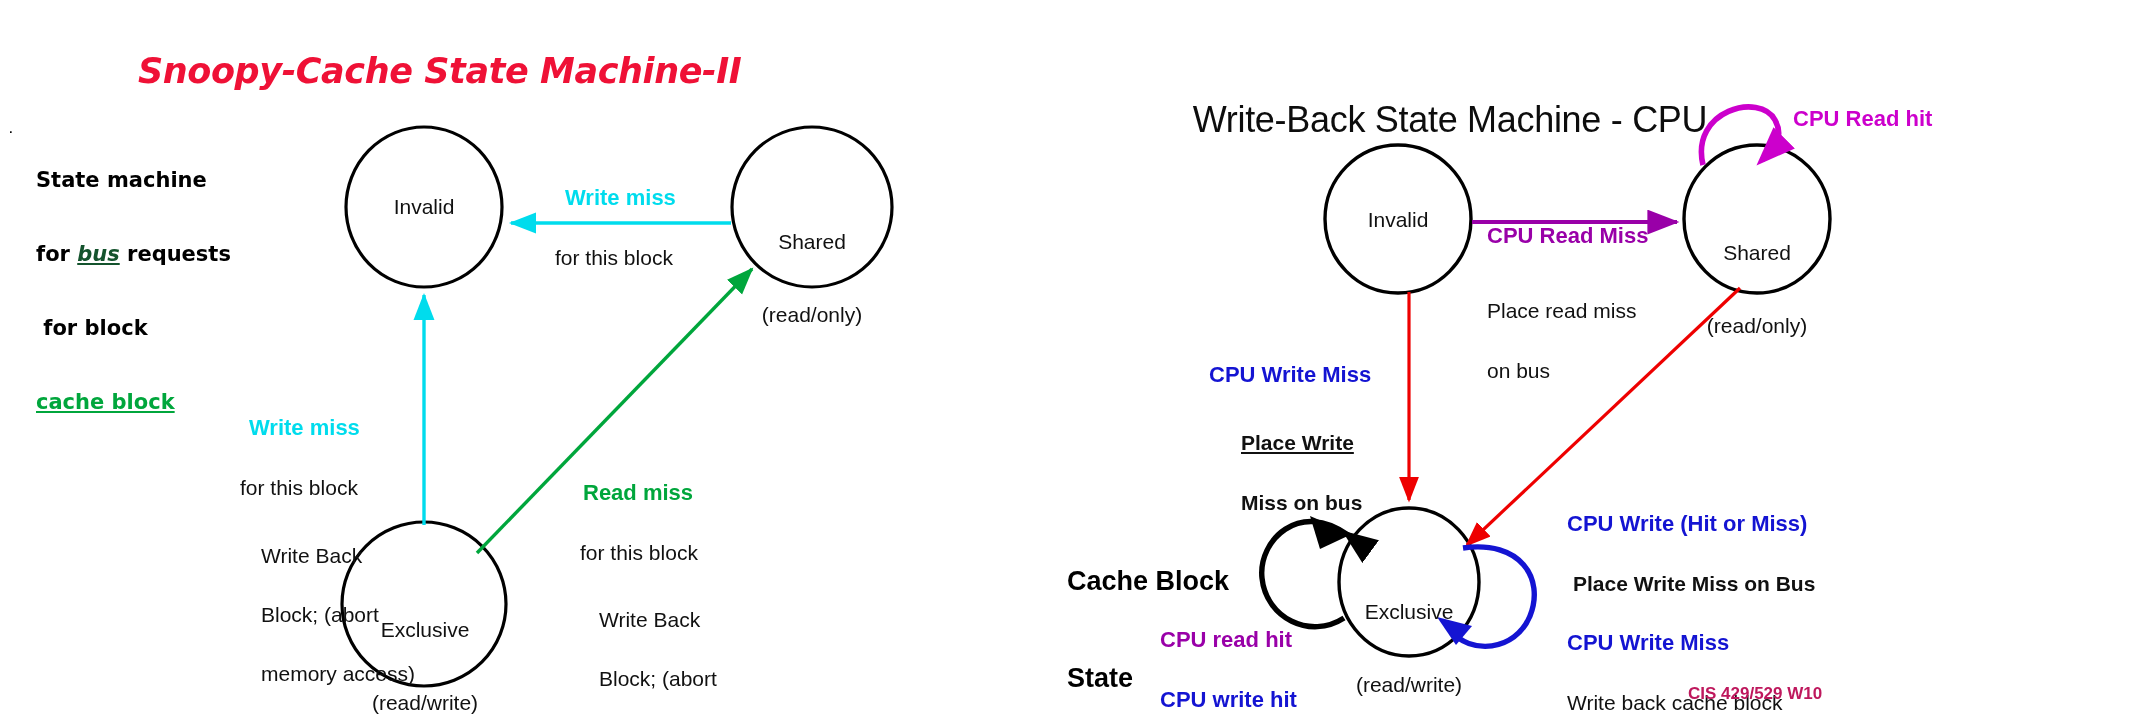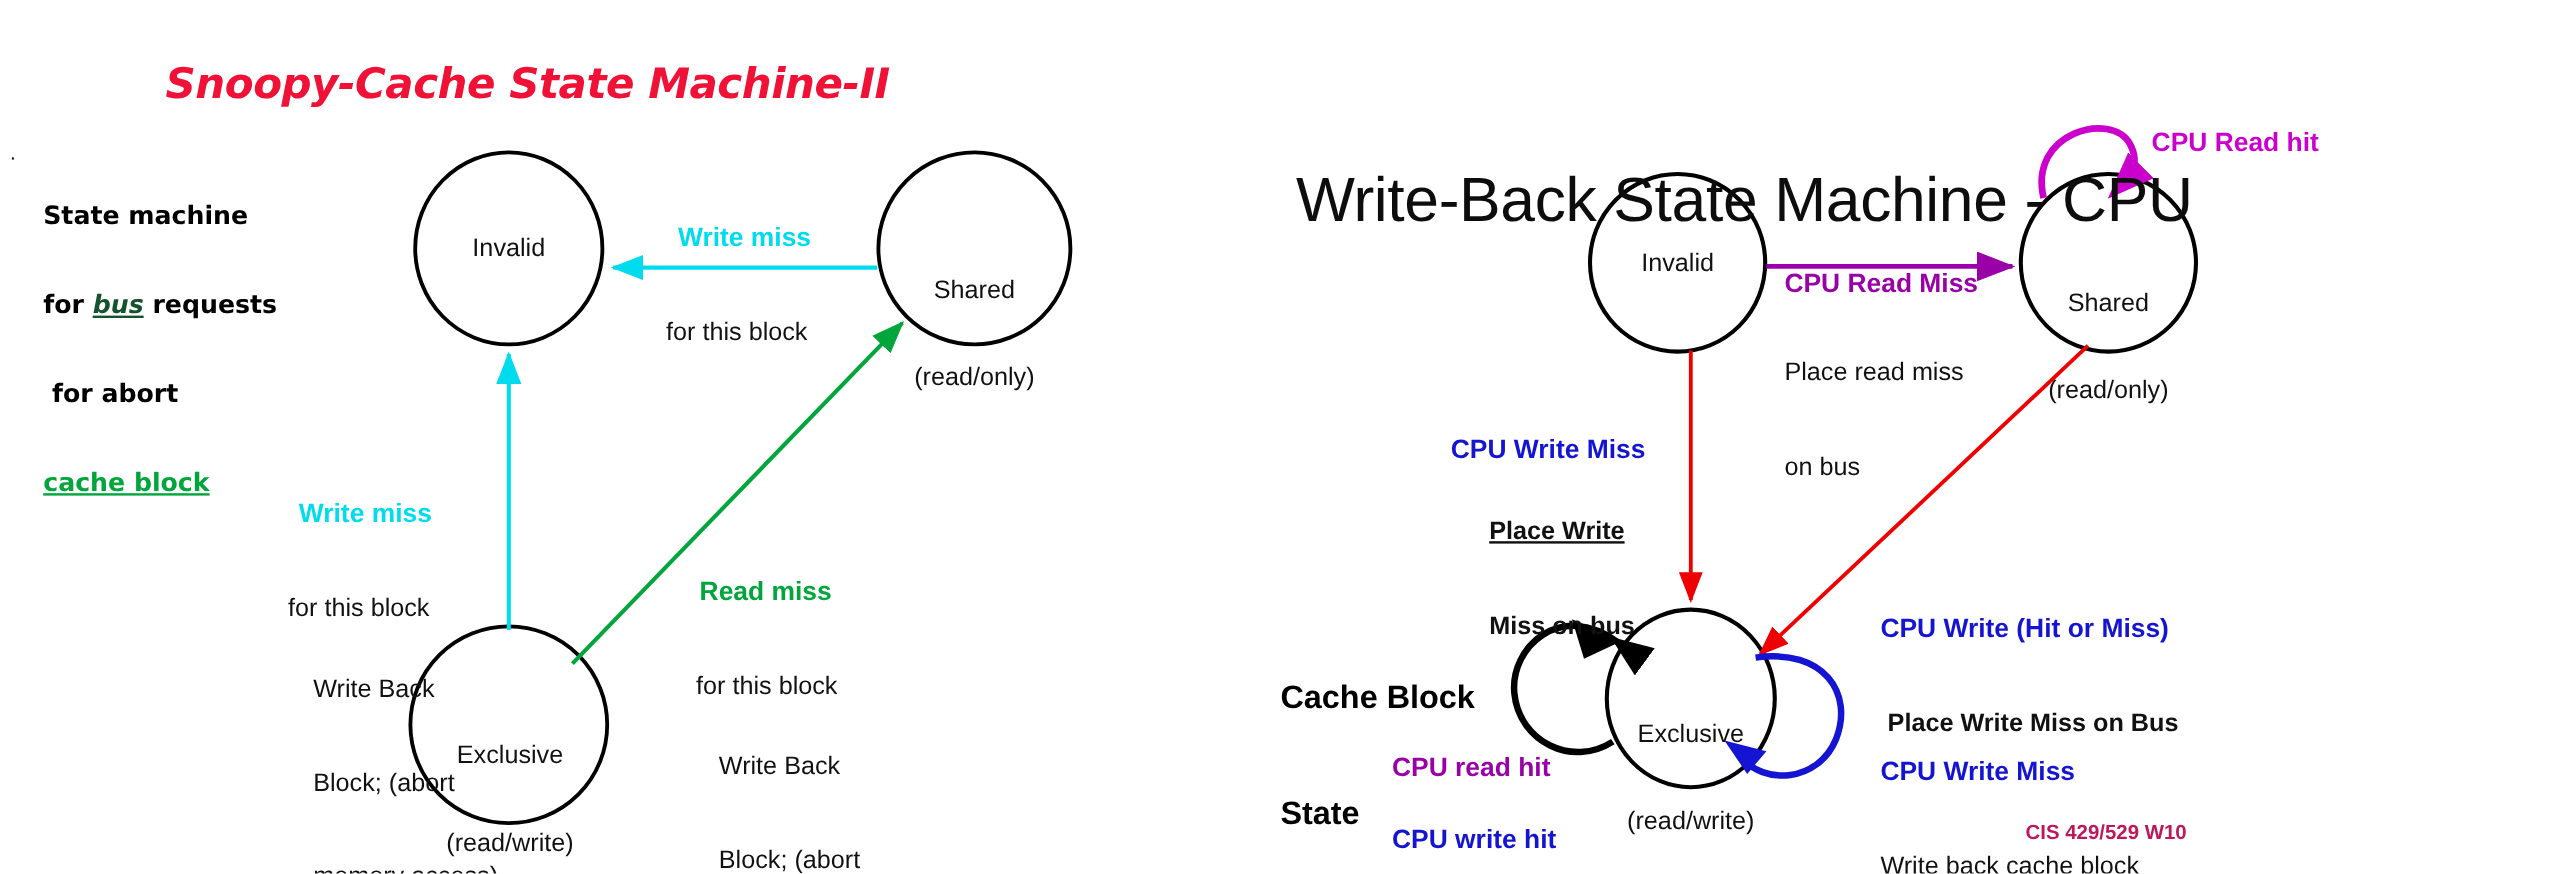--- a/index.html
+++ b/index.html
@@ -23,32 +23,32 @@
   }
   .kw-bus{color:#14532d;font-style:italic;text-decoration:underline;}
   .kw-cacheblock{color:#00a63c;text-decoration:underline;}
 
   .node-label{
     position:absolute;text-align:center;font-size:21px;color:#111;
     line-height:1.15;white-space:pre;
   }
 
   .lbl-head{font-weight:bold;font-size:22px;}
-  .lbl-sub{font-size:21px;color:#111;margin-top:19px;}
+  .lbl-sub{font-size:21px;color:#111;}
   .cyan{color:#00dced;}
   .green{color:#00a63c;}
   .purple{color:#9900a8;}
   .magenta{color:#cc00cc;}
   .blue{color:#1414d2;}
   .bold{font-weight:bold;}
 
   
   .title-right{
     font-family:"Liberation Sans","DejaVu Sans",sans-serif;
-    font-weight:normal;font-size:52px;color:#0d0d0d;text-align:center;
+    font-weight:normal;font-size:36px;color:#0d0d0d;text-align:center;
     line-height:1.18;letter-spacing:-0.3px;
   }
   .cbs{
     font-family:"Liberation Sans","DejaVu Sans",sans-serif;
     font-weight:bold;font-size:27px;color:#000;line-height:1.2;
   }
   .footer{font-weight:bold;font-size:17px;color:#be185d;}
 </style>
 </head>
 <body>
@@ -113,21 +113,21 @@
     <path d="M1437,617 L1472,626 L1456,645 z" fill="#1414d2"></path>
   </svg>
 
   <div class="txt title-left" style="left:138px;top:28px;margin-top:24px;">Snoopy-Cache State Machine-II</div>
 
   <div class="txt bullet-dot" style="left:8px;top:122px;">·</div>
 
   <div class="txt bullet-body" style="left:36px;top:118px;">
     <div>State machine</div>
     <div><span>for </span><span class="kw-bus">bus</span><span> requests</span></div>
-    <div> for abort</div>
+    <div> for block</div>
     <div class="kw-cacheblock">cache block</div>
   </div>
 
   <div class="node-label" style="left:374px;top:195px;width:100px;">Invalid</div>
 
   <div class="node-label" style="left:732px;top:182px;width:160px;">
     <div>Shared</div>
     <div>(read/only)</div>
   </div>
 

